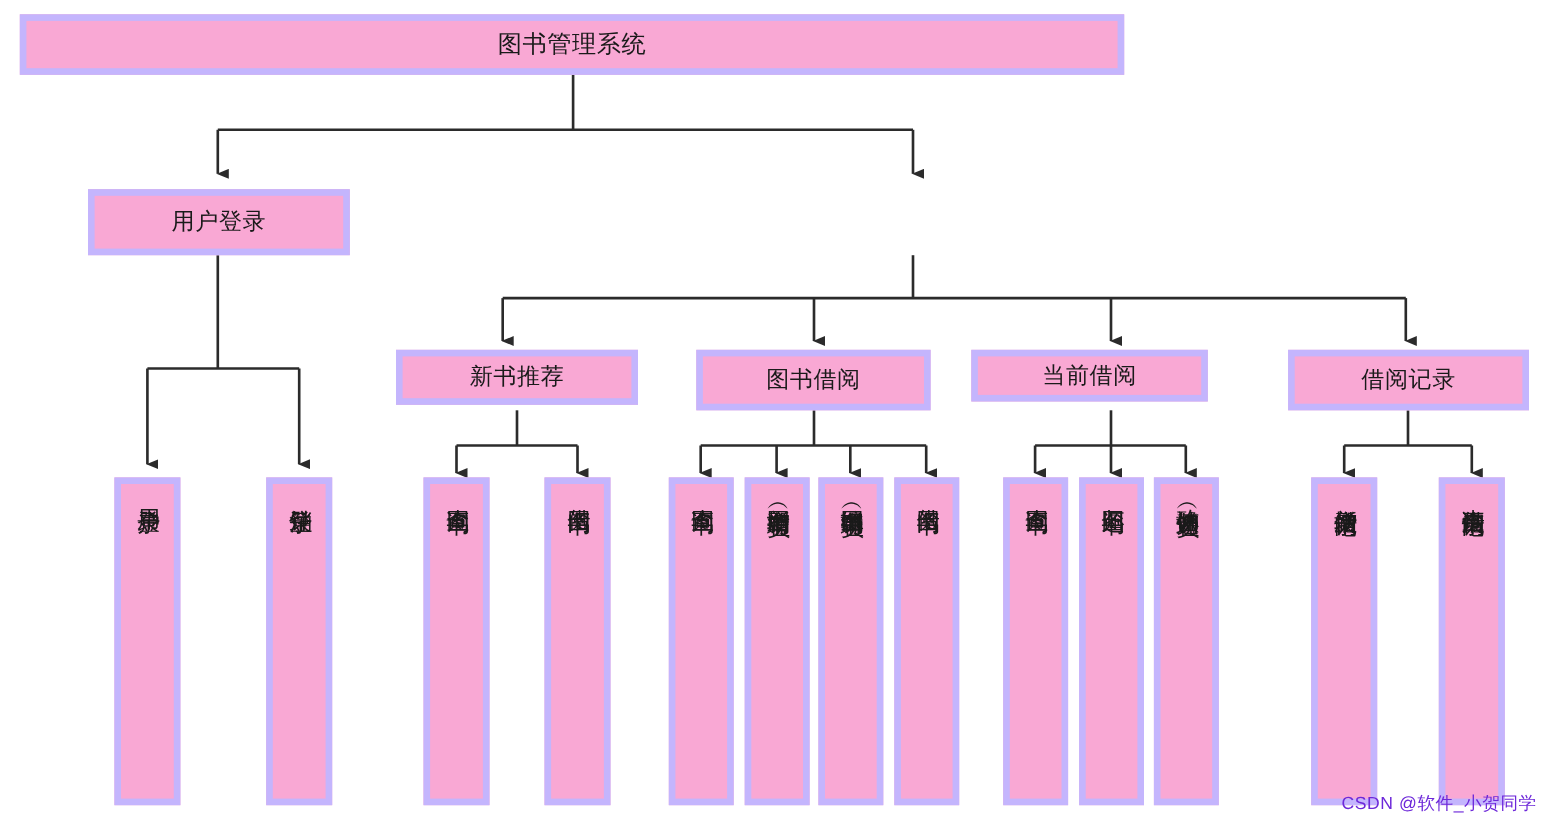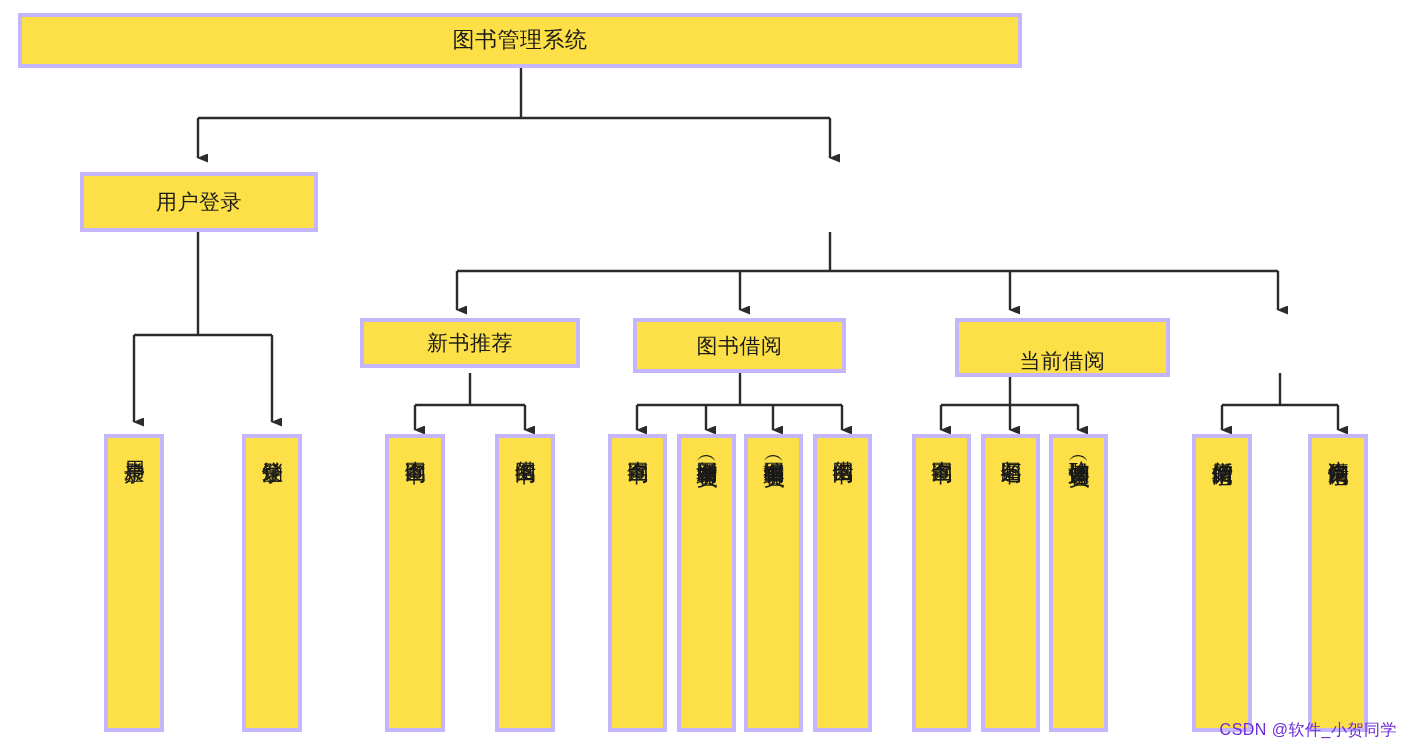--- a/index.html
+++ b/index.html
@@ -22,22 +22,22 @@
     position: absolute;
     left: 0;
     top: 0;
     width: 1405px;
     height: 747px;
     pointer-events: none;
   }
   .node {
     position: absolute;
     box-sizing: border-box;
-    background: #fde047;
-    border: 4px solid #c4b5fd;
+    background: #f9a8d4;
+    border: 6px solid #c4b5fd;
     display: flex;
     align-items: center;
     justify-content: center;
     color: #1a1a1a;
     z-index: 2;
   }
   .node.horiz {
     font-size: 21px;
     line-height: 1.2;
     letter-spacing: 0.5px;
@@ -139,24 +139,27 @@
 
 
   <div class="node horiz" style="left:360px; top:318px; width:220px; height:50px;">
     <span>新书推荐</span>
   </div>
 
   <div class="node horiz" style="left:633px; top:318px; width:213px; height:55px;">
     <span>图书借阅</span>
   </div>
 
-  <div class="node horiz" style="left:955px; top:318px; width:215px; height:59px;align-items:flex-end;">
+  <div class="node horiz" style="left:883px; top:318px; width:215px; height:47px;">
     <span>当前借阅</span>
   </div>
 
+  <div class="node horiz" style="left:1171px; top:318px; width:219px; height:55px;">
+    <span>借阅记录</span>
+  </div>
 
   <div class="node vert" style="left:104px; top:434px; width:60px; height:298px;">
     <span class="vlabel">用户登录</span>
   </div>
 
   <div class="node vert" style="left:242px; top:434px; width:60px; height:298px;">
     <span class="vlabel">注销登录</span>
   </div>
 
   <div class="node vert" style="left:385px; top:434px; width:60px; height:298px;">

